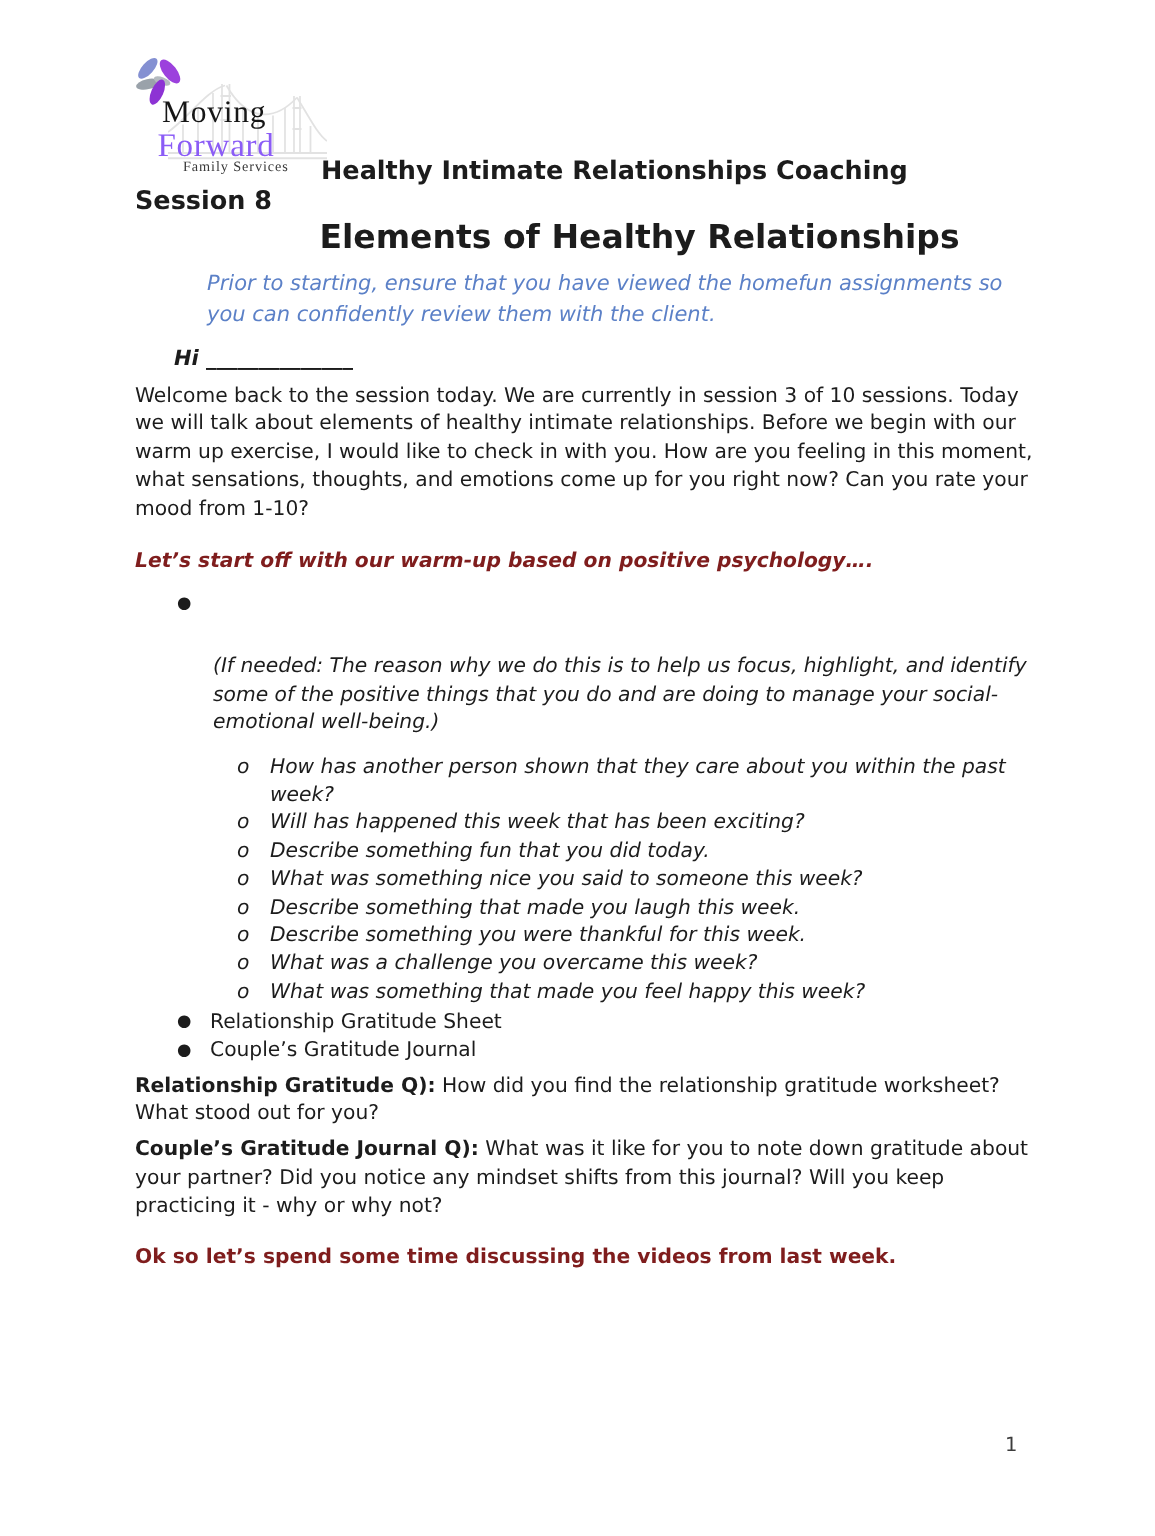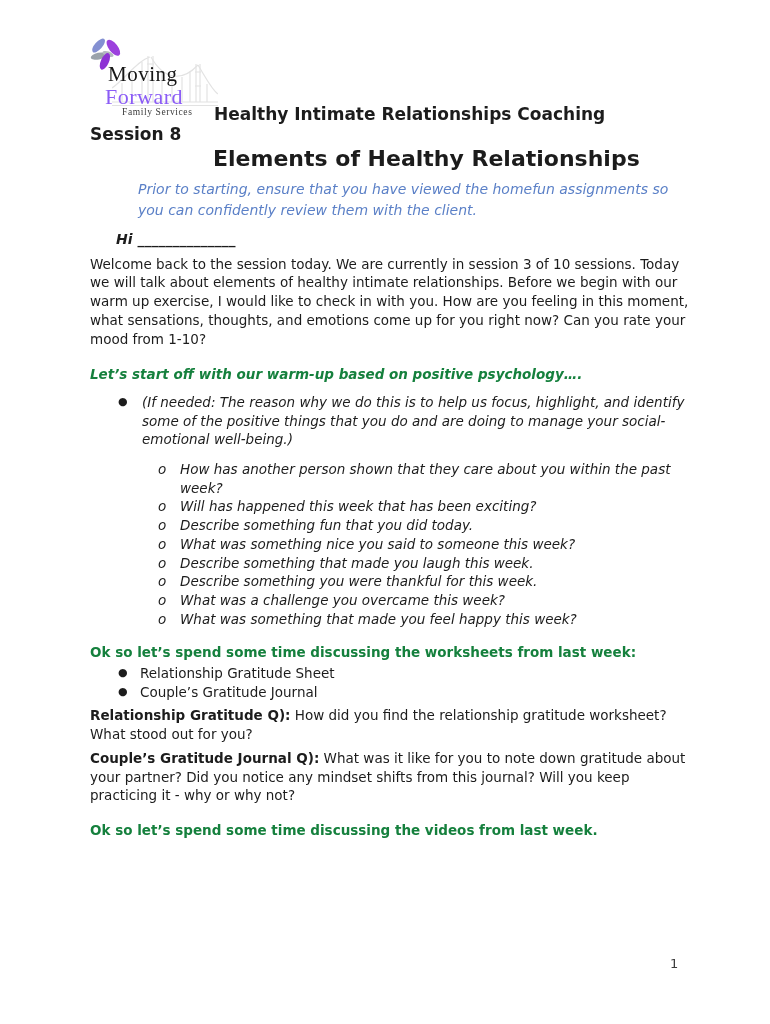--- a/index.html
+++ b/index.html
@@ -17,26 +17,26 @@
   .logo-tag   { position:absolute; left:22px; top:71px; font-family:"Liberation Serif", serif; font-size:9.5px; color:#3a3a3a; letter-spacing:.6px; white-space:nowrap;margin-left:12px; }
   .doc-title    { position:absolute; left:214px; top:104px; font-size:17px; font-weight:bold; white-space:nowrap; }
   .doc-session  { position:absolute; left:90px;  top:124px; font-size:17px; font-weight:bold; white-space:nowrap; }
   .doc-subtitle { position:absolute; left:213px; top:146px; font-size:22px; font-weight:bold; white-space:nowrap; }
   
   .bodytext { position:absolute; left:90px; top:179px; width:600px; font-size:13.5px; line-height:18.7px; }
   .intro-note { color:#5b80c7; font-style:italic; font-size:14px; line-height:21px;margin-left:48px; }
   .greeting { margin-top:9px; padding-left:26px; font-weight:bold; font-style:italic; font-size:14px; }
   .greeting .blank { font-style:normal; letter-spacing:0; }
   .para { margin-top:6px; }
-  .blue-head { color:#15803d; font-weight:bold; }
+  .blue-head { color:#7f1d1d; font-weight:bold; }
   .warmup-head { margin-top:17px; font-style:italic; }
   .bullet-row { display:flex; margin-top:9px; }
   .bullet-row .dot { width:24px; padding-left:28px; flex:none; font-size:11px; line-height:18.7px; }
   .bullet-row .btxt { flex:1; }
-  .italic { font-style:italic; }
+  .italic { font-style:italic;margin-top:42px; }
   .sub-list { margin-top:11px; }
   .sub-item { display:flex; padding-left:68px; }
   .sub-item .o-marker { width:22px; flex:none; font-style:italic; }
   .sub-item .stxt { flex:1; max-width:506px; font-style:italic; }
   .ws-head { margin-top:15px; max-width:565px; }
   .ws-list { margin-top:2px; }
   .ws-item { display:flex; }
   .ws-item .dot { width:22px; padding-left:28px; flex:none; font-size:11px; line-height:18.7px; }
   .qpara { margin-top:5px; }
   .qpara b { font-weight:bold; }
@@ -129,21 +129,20 @@
           <span class="o-marker">o</span>
           <span class="stxt">What was a challenge you overcame this week?</span>
         </div>
 
         <div class="sub-item">
           <span class="o-marker">o</span>
           <span class="stxt">What was something that made you feel happy this week?</span>
         </div>
       </div>
 
-    <div class="blue-head ws-head">Ok so let’s spend some time discussing the worksheets from last week:</div>
 
     <div class="ws-list">
 
         <div class="ws-item">
           <span class="dot">●</span>
           <span>Relationship Gratitude Sheet</span>
         </div>
 
         <div class="ws-item">
           <span class="dot">●</span>

